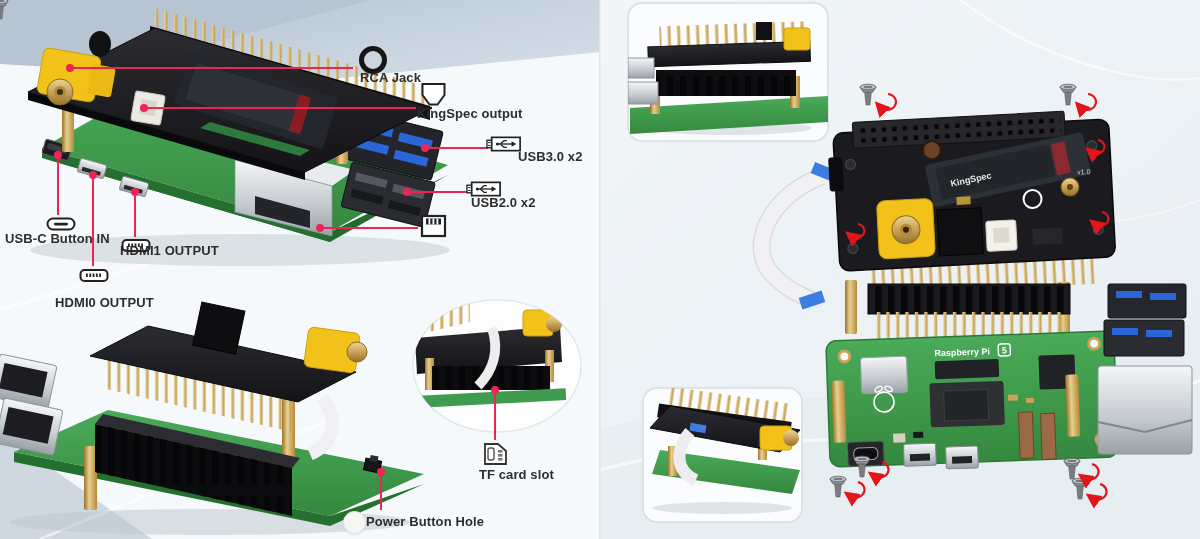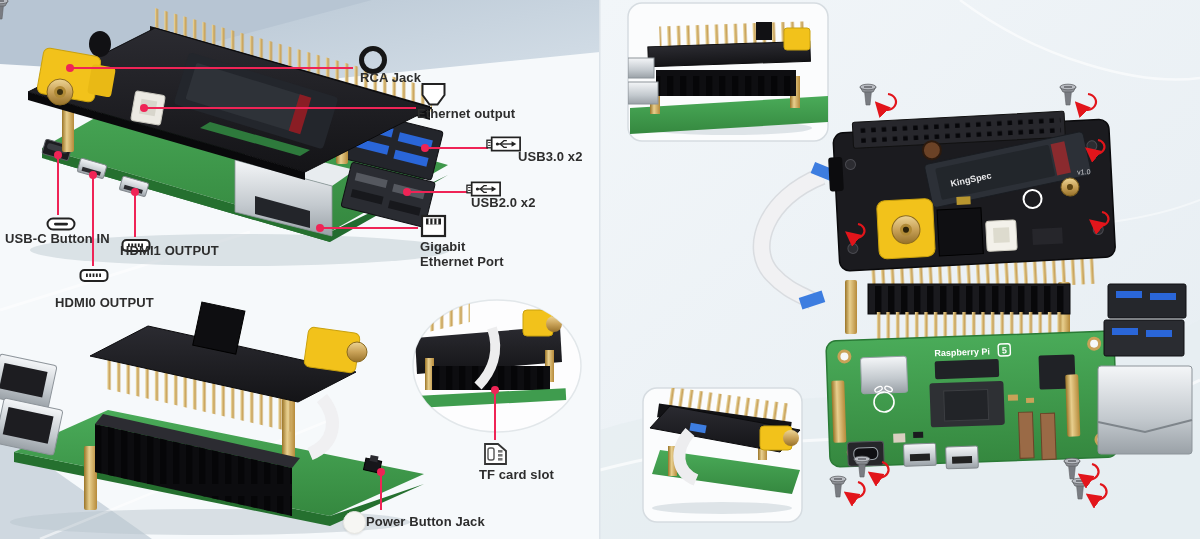--- a/index.html
+++ b/index.html
@@ -1,20 +1,20 @@
 <!DOCTYPE html>
 <html><head>
 <meta charset="utf-8">
 <style>
   html,body{margin:0;padding:0;background:#e9edf1;}
   .stage{position:relative;width:1200px;height:539px;overflow:hidden;
          font-family:"Liberation Sans",sans-serif;background:#f6f9fb;}
   .stage svg{position:absolute;left:0;top:0;}
   .lbl{position:absolute;font:700 13px/1.15 "Liberation Sans",sans-serif;
-       color:#2d2d2d;letter-spacing:.1px;white-space:nowrap;}
+       color:#2d2d2d;letter-spacing:.1px;white-space:nowrap;text-align:center;}
   .lbl.two{white-space:normal;width:96px;}
   .icon{position:absolute;}
   .ring{width:18px;height:18px;border:5px solid #161616;border-radius:50%;background:transparent;}
   .pwr-circle{width:21px;height:21px;border-radius:50%;background:#f6f6f3;
               border:1px solid #e6e6e1;box-shadow:0 1px 2px rgba(0,0,0,.08);}
 </style>
 </head>
 <body>
 
 <div class="stage">
@@ -486,26 +486,22 @@
   <g fill="#777">
         <rect x="17" y="9" width="4.5" height="2.6"></rect>
         <rect x="17" y="13" width="4.5" height="2.6"></rect>
         <rect x="17" y="17" width="4.5" height="2.6"></rect>
       </g>
 </svg>
 
 <div class="icon pwr-circle" style="left:343px;top:511px"></div>
 
 <div class="lbl" style="left:360px;top:71px">RCA Jack</div>
-<div class="lbl" style="left:417px;top:107px">Ethernet output</div>
+<div class="lbl" style="left:417px;top:107px">KingSpec output</div>
 <div class="lbl" style="left:518px;top:150px">USB3.0 x2</div>
 <div class="lbl" style="left:471px;top:196px">USB2.0 x2</div>
-<div class="lbl two" style="left:420px;top:240px">
-  <div>Gigabit</div>
-  <div>Ethernet Port</div>
-</div>
 <div class="lbl" style="left:5px;top:232px">USB-C Button IN</div>
 <div class="lbl" style="left:120px;top:244px">HDMI1 OUTPUT</div>
 <div class="lbl" style="left:55px;top:296px">HDMI0 OUTPUT</div>
 <div class="lbl" style="left:479px;top:468px">TF card slot</div>
-<div class="lbl" style="left:366px;top:515px">Power Button Jack</div>
+<div class="lbl" style="left:366px;top:515px">Power Button Hole</div>
 
 </div>
 
 </body></html>

